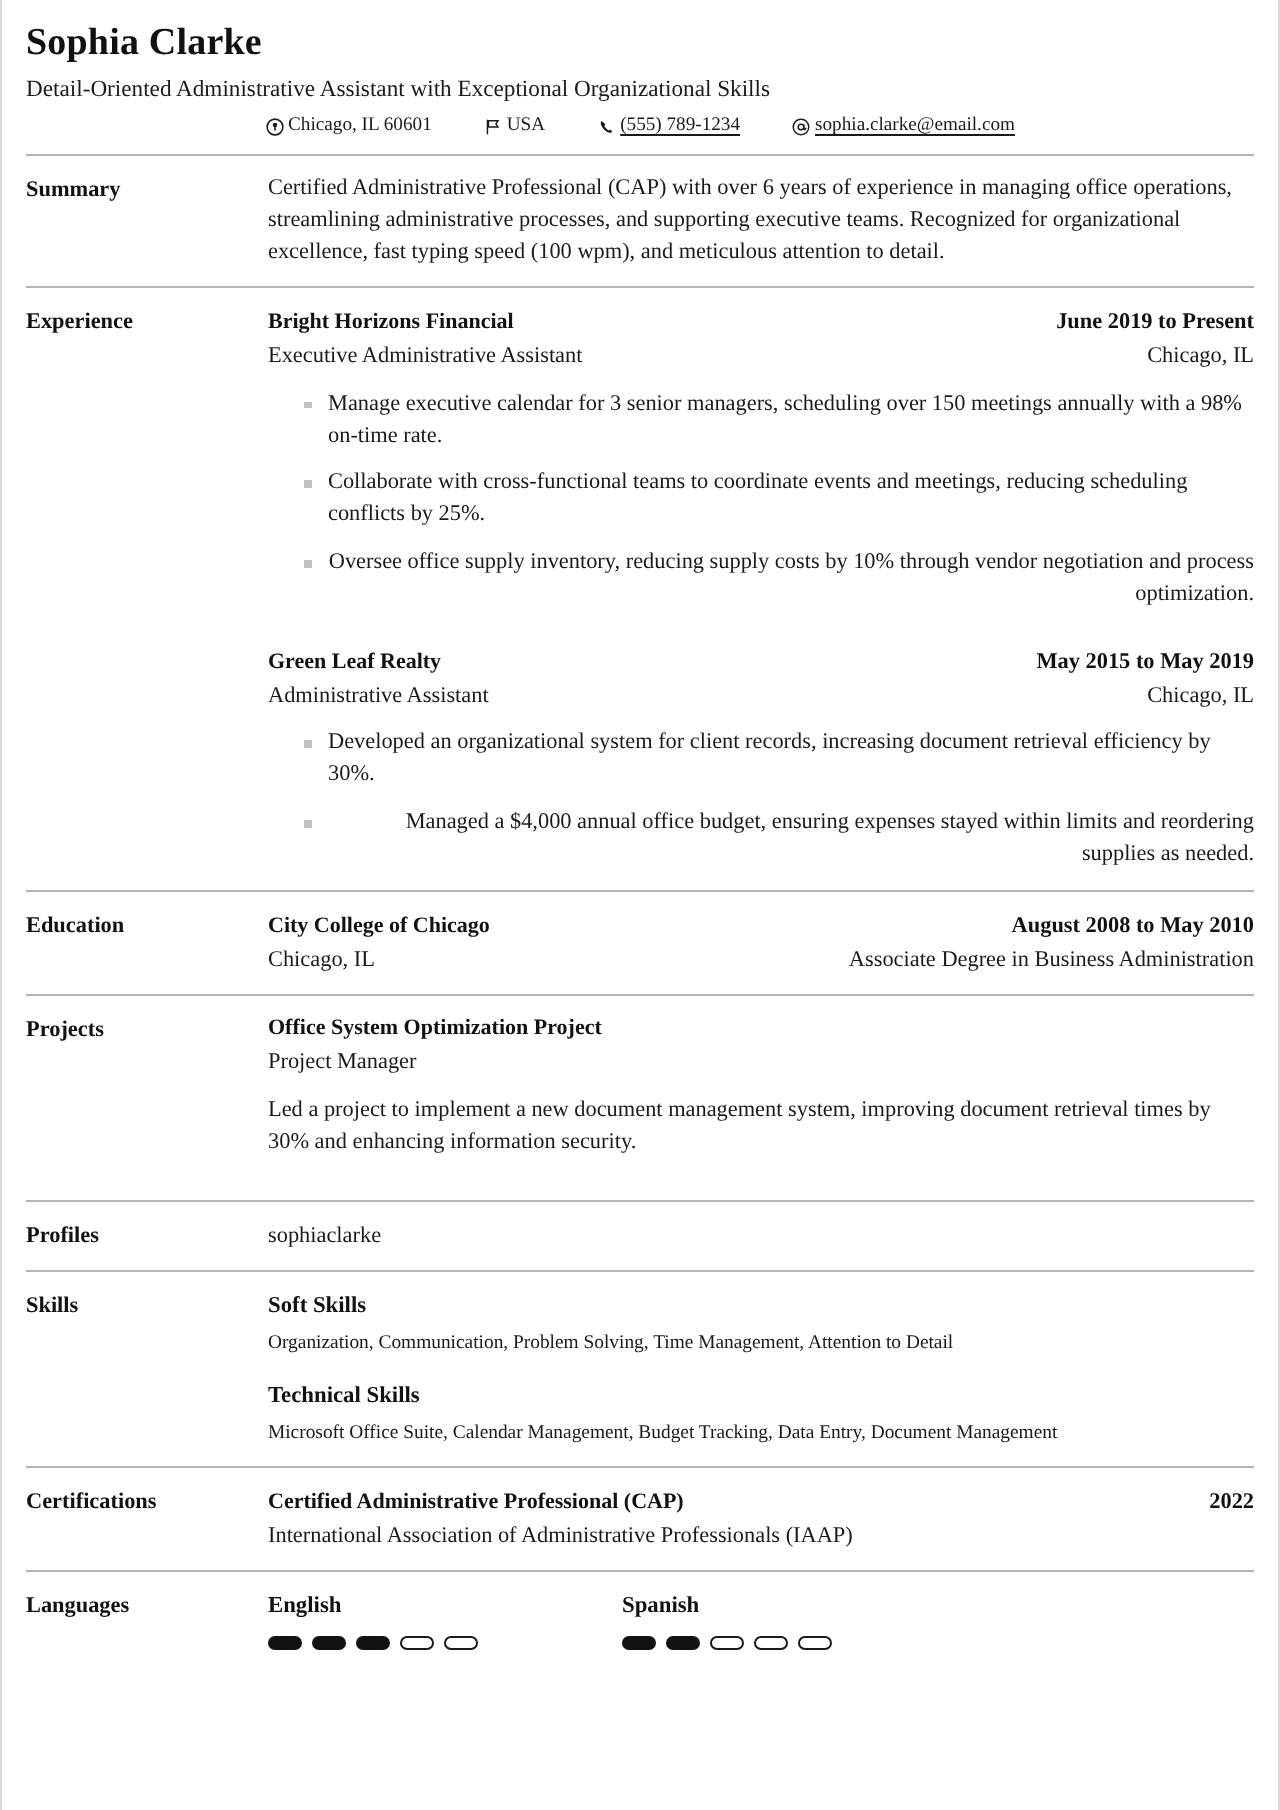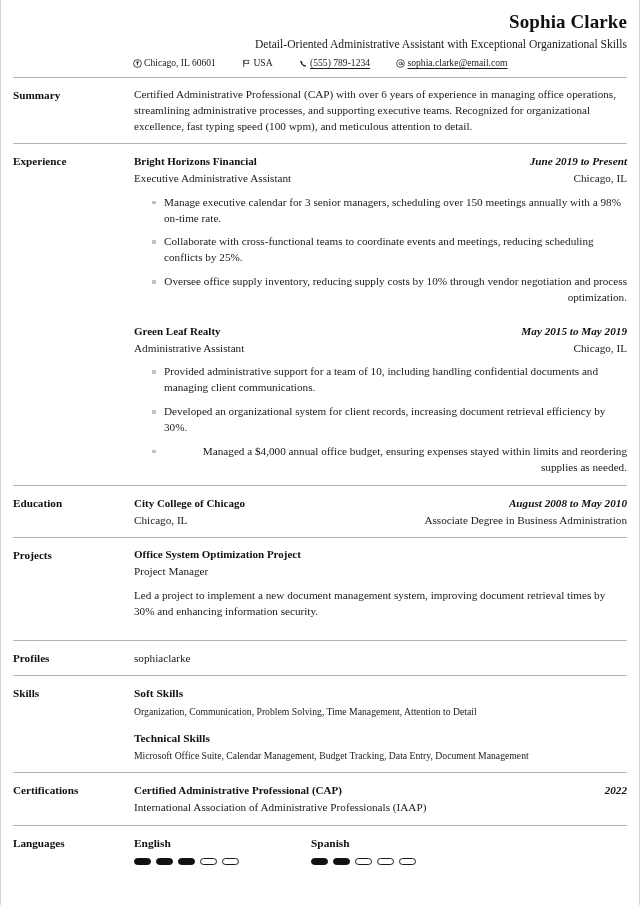--- a/index.html
+++ b/index.html
@@ -21,21 +21,21 @@
     overflow: hidden;
     border-left: 1px solid #d8d8d8;
     border-right: 1px solid #d8d8d8;
   }
   .inner {
     padding: 0 12px;
   }
 
   
   .header {
-    text-align: right;
+    text-align: left;
     padding-top: 10px;
   }
   .name {
     font-size: 19px;
     font-weight: bold;
     letter-spacing: 0.1px;
     line-height: 1.25;
     margin: 0 0 3px 0;
     color: #111111;
   }
@@ -126,21 +126,20 @@
     color: #111111;
     line-height: 1.45;
   }
   .entry-right-strong {
     font-size: 11.2px;
     font-weight: bold;
     color: #111111;
     line-height: 1.45;
     text-align: right;
     white-space: nowrap;
-    font-style: italic;
   }
   .entry-sub {
     font-size: 11.2px;
     color: #1a1a1a;
     line-height: 1.45;
   }
   .entry-right {
     font-size: 11.2px;
     color: #1a1a1a;
     line-height: 1.45;
@@ -313,21 +312,21 @@
         <div class="entry">
           <div class="entry-row">
             <span class="entry-title">Green Leaf Realty</span>
             <span class="entry-right-strong">May 2015 to May 2019</span>
           </div>
           <div class="entry-row">
             <span class="entry-sub">Administrative Assistant</span>
             <span class="entry-right">Chicago, IL</span>
           </div>
           <ul class="bullets">
-            <li><span class="bullet-dot"></span><span>Provided administrative support for a team of 10, including handling confidential documents and managing client communications.</span></li>
+            <li><span class="bullet-dot"></span></li>
             <li><span class="bullet-dot"></span><span>Developed an organizational system for client records, increasing document retrieval efficiency by 30%.</span></li>
             <li><span class="bullet-dot"></span><span>Managed a $4,000 annual office budget, ensuring expenses stayed within limits and reordering supplies as needed.</span></li>
           </ul>
         </div>
 
       </div>
     </div>
 
     <hr class="rule">
 

